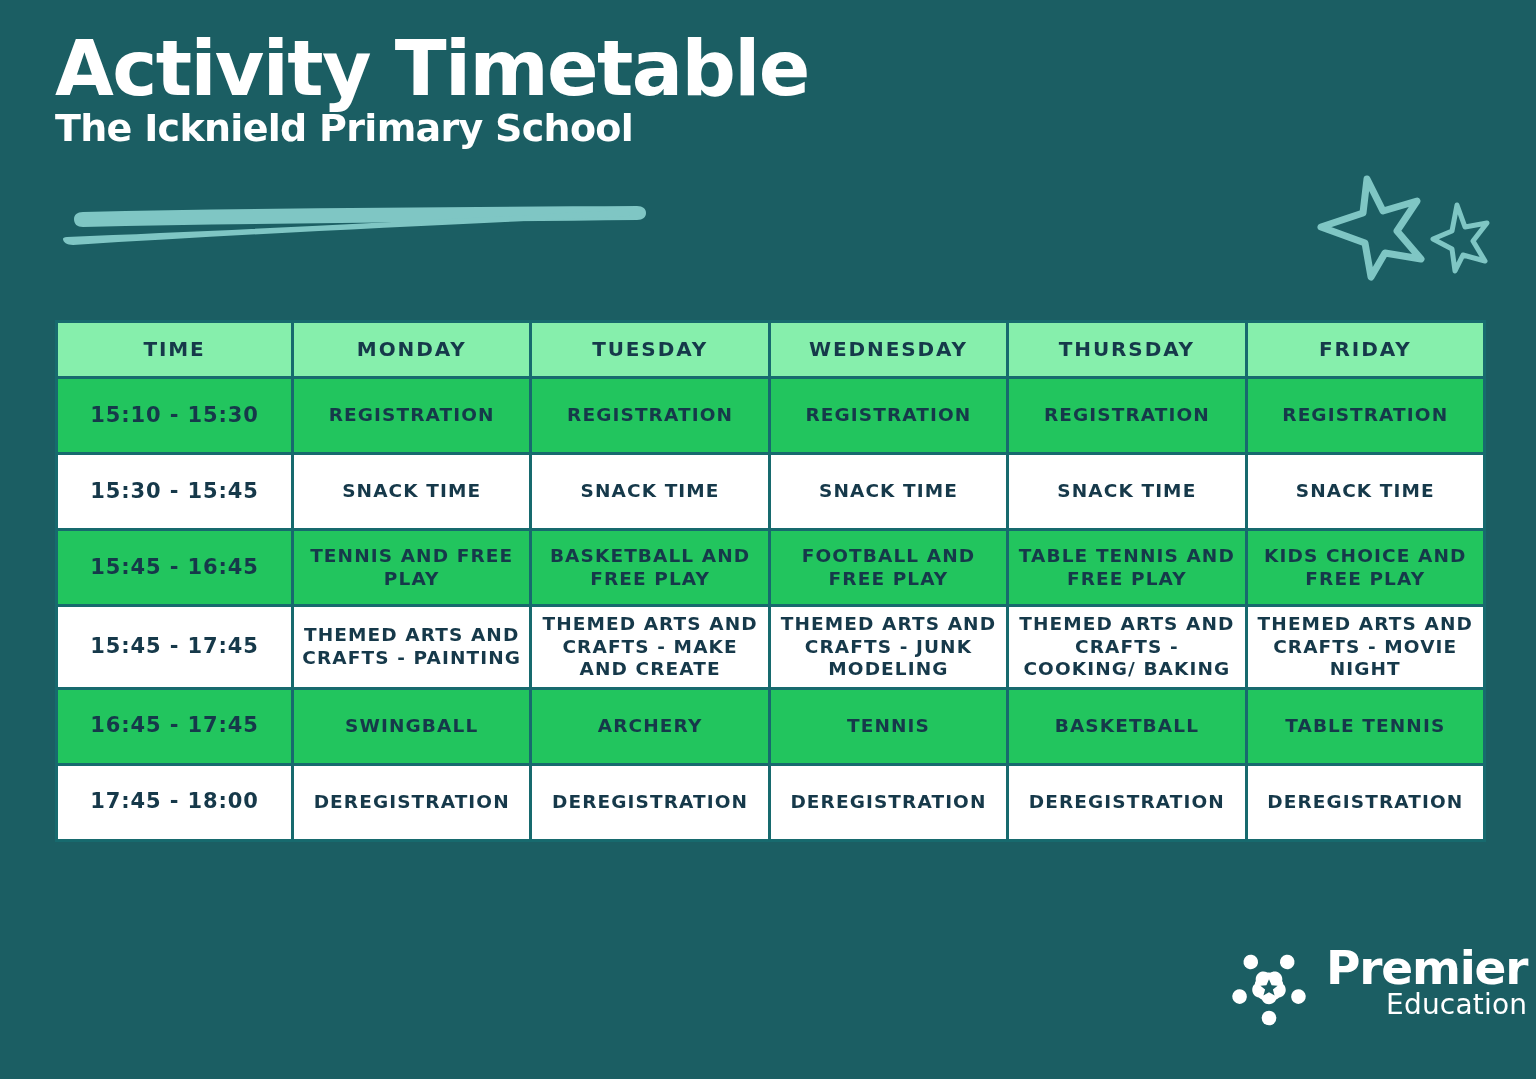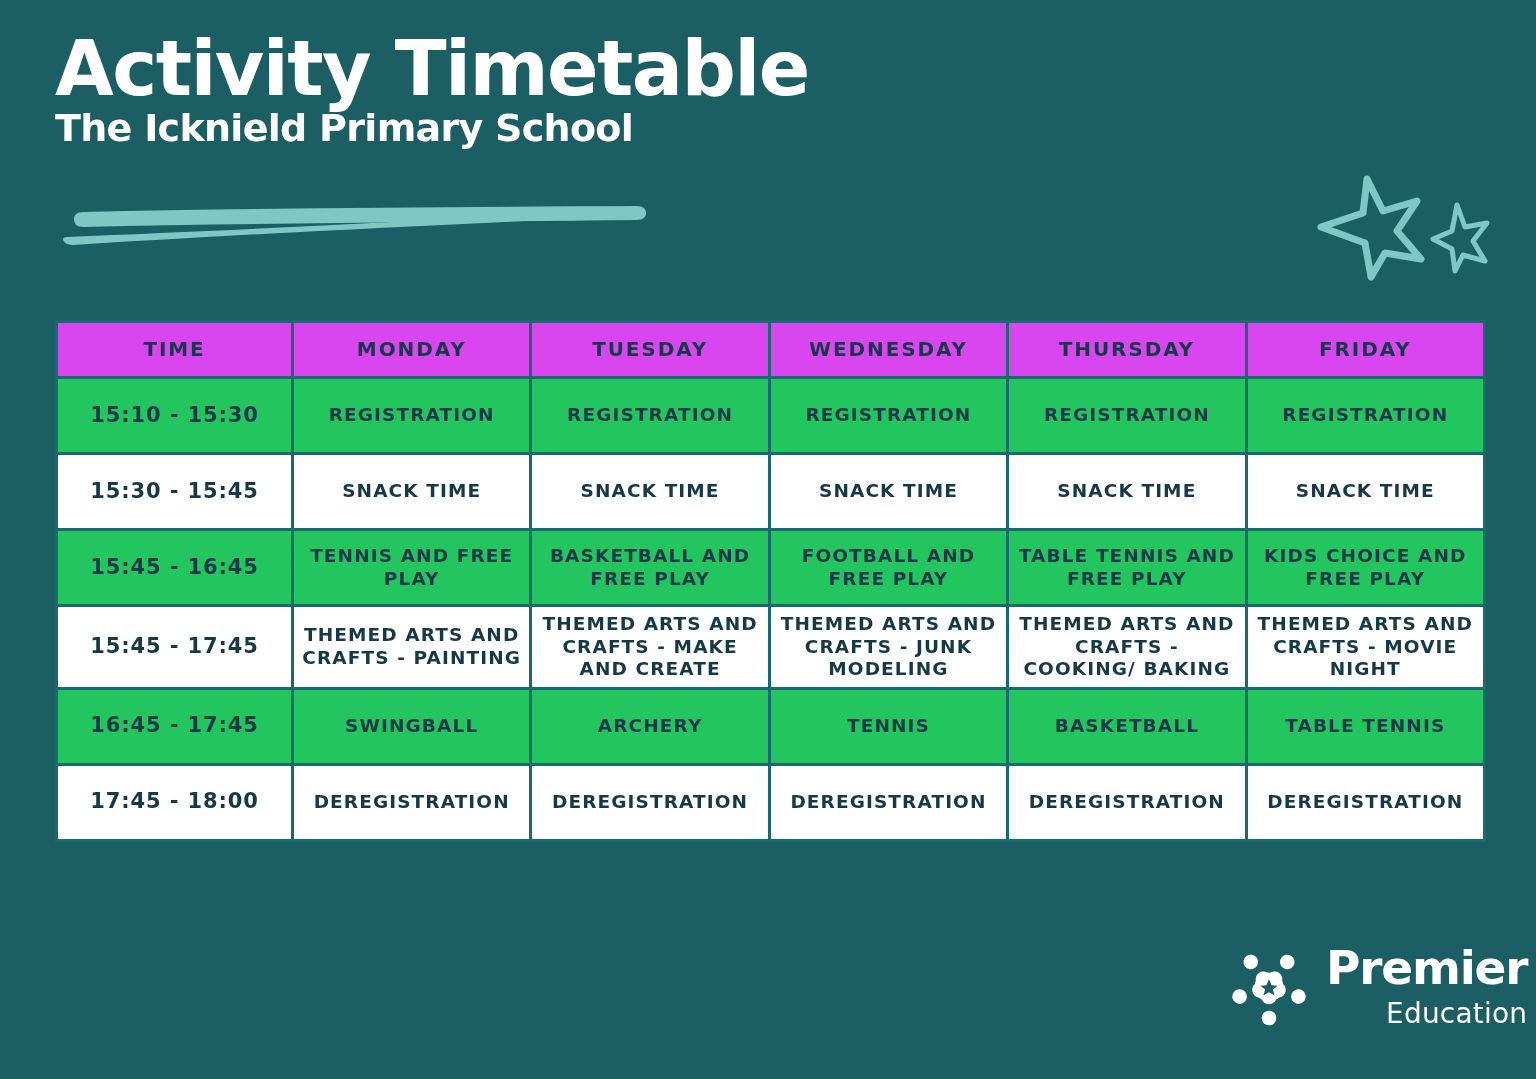--- a/index.html
+++ b/index.html
@@ -91,21 +91,21 @@
     color: #16394a;
     font-family: "DejaVu Sans", "Liberation Sans", sans-serif;
     font-weight: 700;
     letter-spacing: 1.1px;
     text-transform: uppercase;
     padding: 6px 8px;
     line-height: 1.22;
   }
 
   table.timetable thead th {
-    background: #d946ef;
+    background: #86efac;
     height: 56px;
     font-size: 20px;
     letter-spacing: 1.9px;
   }
 
   table.timetable tbody td {
     font-size: 18.5px;
   }
 
   table.timetable tbody td.time-cell {
@@ -152,21 +152,21 @@
     color: #ffffff;
     letter-spacing: -1.2px;
   }
 
   .logo-education {
     font-family: "DejaVu Sans", "Liberation Sans", sans-serif;
     font-size: 28px;
     font-weight: 400;
     color: #ffffff;
     letter-spacing: 0.2px;
-    margin-top: 9px;
+    margin-top: 0;
     align-self: flex-end;
   }
 </style>
 </head>
 <body>
 
 <div class="header">
   <div class="page-title">Activity Timetable</div>
   <div class="page-subtitle">The Icknield Primary School</div>
 

